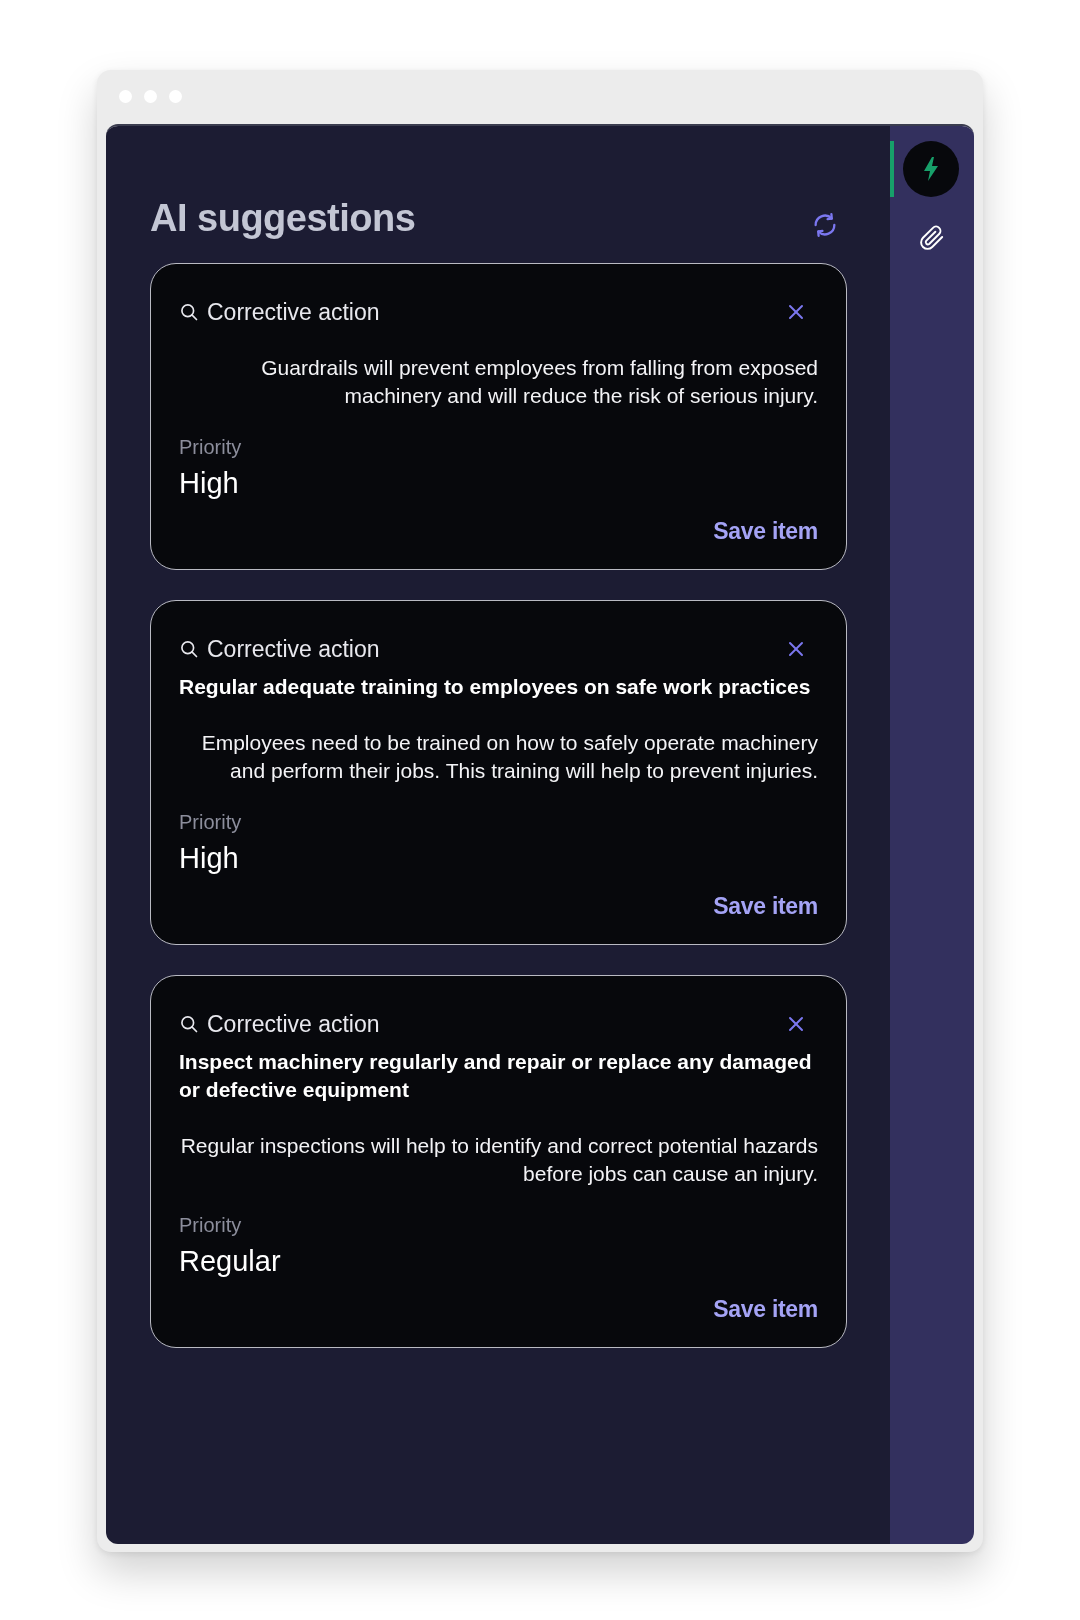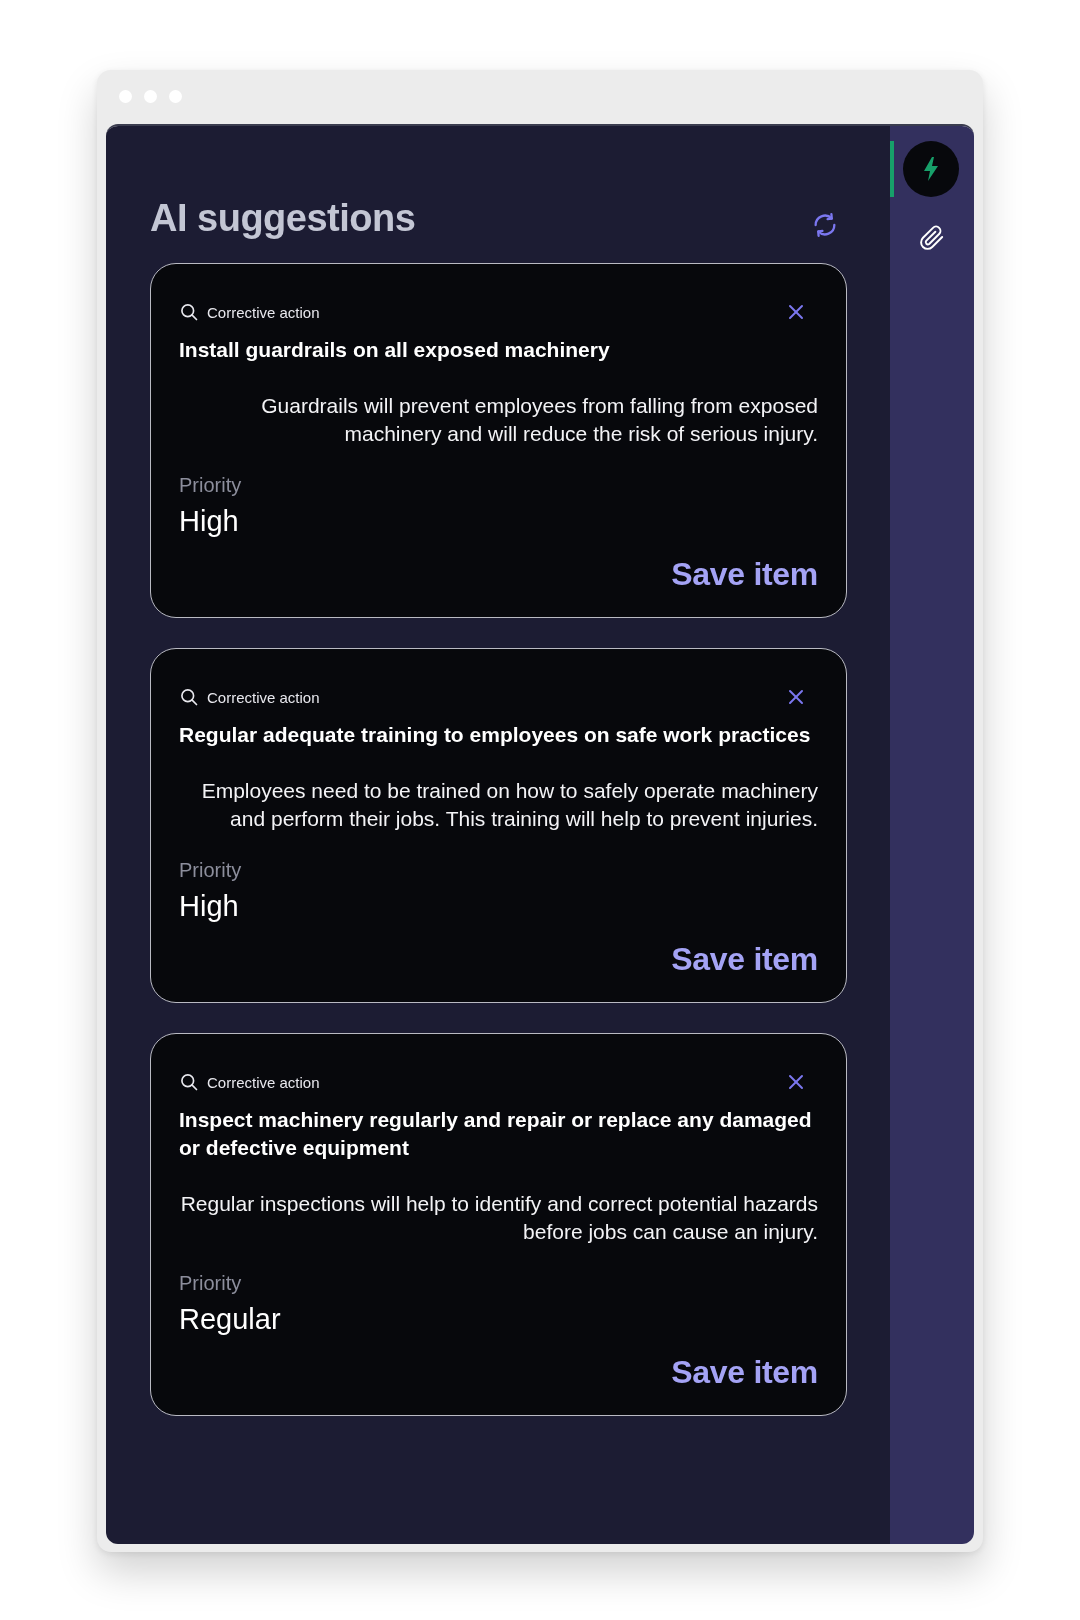--- a/index.html
+++ b/index.html
@@ -67,21 +67,21 @@
       border: 1.5px solid #b9bac3;
       border-radius: 26px;
       padding: 34px 28px 24px 28px;
       position: relative;
     }
     .card-head {
       display: flex; align-items: center; gap: 8px;
       height: 28px;
     }
     .card-head .type {
-      font-size: 15px; color: #e8e8ee; font-weight: 400;
+      font-size: 23px; color: #e8e8ee; font-weight: 400;
     }
     .close {
       position: absolute; right: 40px; top: 38px;
       width: 20px; height: 20px; cursor: pointer;
       display: flex; align-items: center; justify-content: center;
     }
     .card-title {
       margin-top: 10px;
       font-size: 21px; font-weight: 700; color: #ffffff;
       line-height: 28px;
@@ -96,21 +96,21 @@
     }
     .prio-value {
       margin-top: 8px;
       font-size: 29px; color: #ffffff;
     }
     .save-row {
       display: flex; justify-content: flex-end;
       margin-top: 18px;
     }
     .save {
-      font-size: 32px; font-weight: 700; color: #a4a3f5;
+      font-size: 23px; font-weight: 700; color: #a4a3f5;
       background: none; border: none; cursor: pointer;
       font-family: "Liberation Sans", "DejaVu Sans", sans-serif;
       padding: 0; letter-spacing: -0.3px;
     }
     .rail-indicator {
       position: absolute; left: 0; top: 15px;
       width: 4px; height: 56px; background: #17a06a;
     }
     .bolt-btn {
       position: absolute; left: 13px; top: 15px;
@@ -159,21 +159,20 @@
                 <line x1="15.5" y1="15.5" x2="21" y2="21"></line>
               </svg>
             <span class="type">Corrective action</span>
           </div>
           <div class="close">
             <svg width="16" height="16" viewBox="0 0 16 16" stroke="#7b77f0" stroke-width="2" stroke-linecap="round">
                 <line x1="2" y1="2" x2="14" y2="14"></line>
                 <line x1="14" y1="2" x2="2" y2="14"></line>
               </svg>
           </div>
-          <div class="card-title">Install guardrails on all exposed machinery</div>
           <div class="card-desc">Guardrails will prevent employees from falling from exposed machinery and will reduce the risk of serious injury.</div>
           <div class="prio-label">Priority</div>
           <div class="prio-value">High</div>
           <div class="save-row">
             <button class="save">Save item</button>
           </div>
         </div>
 
         <div class="card">
           <div class="card-head">

